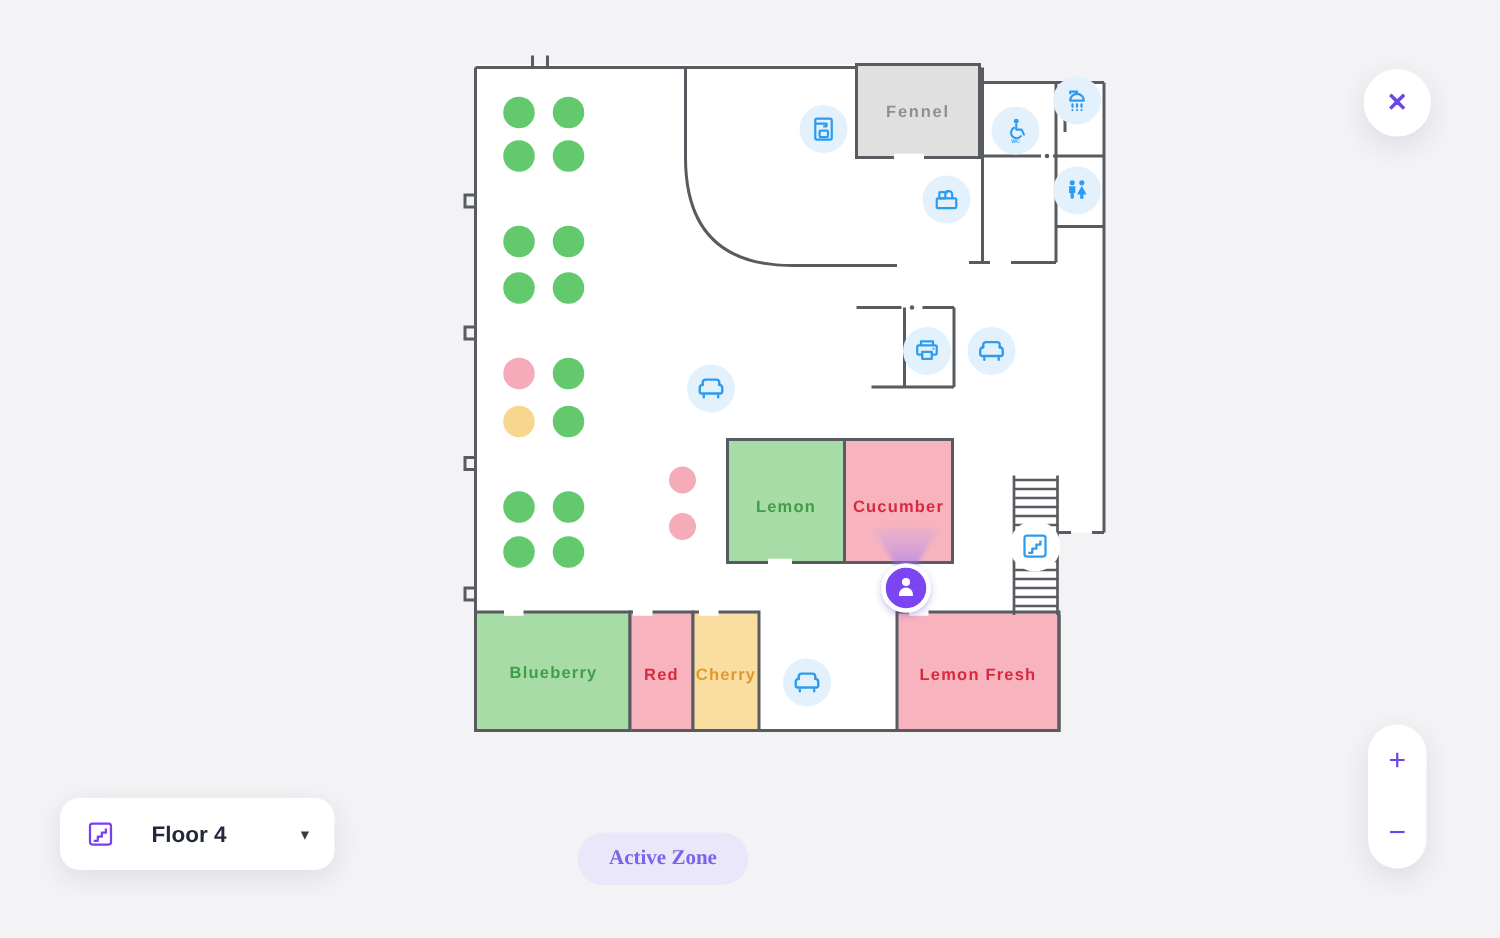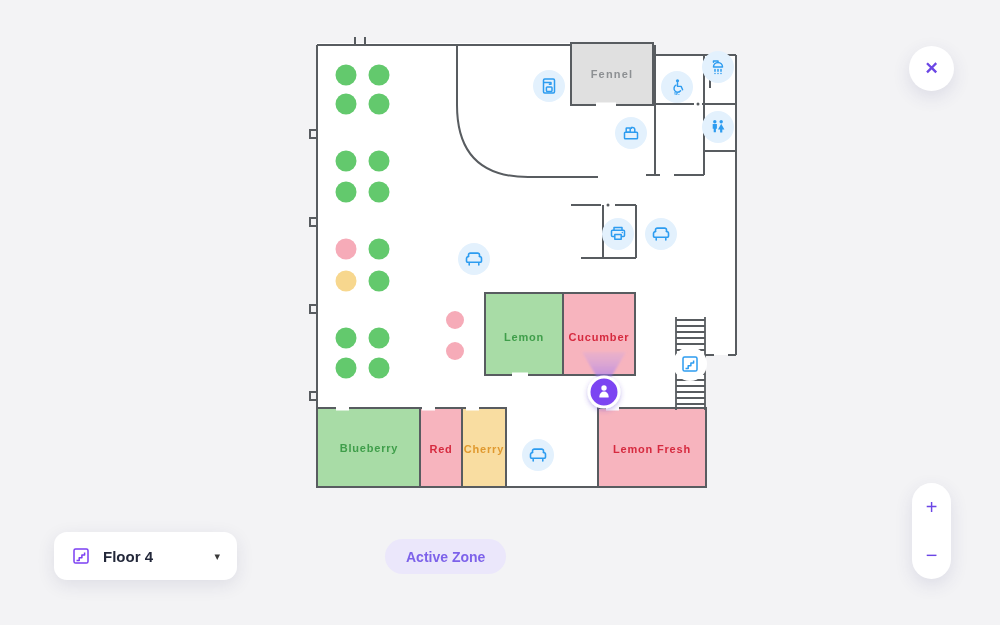--- a/index.html
+++ b/index.html
@@ -12,28 +12,28 @@
   .wall{stroke:#585c60;stroke-width:2;fill:none;}
   .poi{color:#2d9cf0;}
   
   .close-btn{position:absolute;left:909px;top:46px;width:45px;height:45px;border-radius:50%;
     background:#fff;box-shadow:0 6px 18px rgba(60,60,120,.12);display:flex;align-items:center;
     justify-content:center;color:#6b46e5;font-size:17px;font-weight:700;cursor:pointer;}
   .zoom-pill{position:absolute;left:912px;top:483px;width:39px;height:96px;border-radius:20px;
     background:#fff;box-shadow:0 6px 18px rgba(60,60,120,.12);display:flex;flex-direction:column;}
   .zoom-pill button{flex:1;background:none;border:none;color:#6b46e5;font-size:20px;
     font-family:"Liberation Sans",sans-serif;cursor:pointer;padding:0;}
-  .floor-selector{position:absolute;left:54px;top:532px;width:183px;height:48px;background:#fff;
+  .floor-selector{position:absolute;left:40px;top:532px;width:183px;height:48px;background:#fff;
     border-radius:13px;box-shadow:0 5px 18px rgba(40,40,90,.10);display:flex;align-items:center;
-    padding:0 17px;box-sizing:border-box;gap:12px;cursor:pointer;}
+    padding:0 17px;box-sizing:border-box;gap:24px;cursor:pointer;}
   .floor-selector .fs-label{font-size:15px;font-weight:600;color:#23283a;}
   .floor-selector .caret{margin-left:auto;font-size:11px;color:#3a3a3a;}
-  .badge{position:absolute;top:539px;height:35px;border-radius:17.5px;background:#ebe7fb;
+  .badge{position:absolute;top:555px;height:35px;border-radius:17.5px;background:#ebe7fb;
     color:#7d62ea;font-size:14px;font-weight:600;display:flex;align-items:center;
-    padding:0 21px;cursor:pointer;}
+    padding:0 21px;cursor:pointer;font-family:Liberation Serif, serif;}
   #badge-active{left:385px;}
   #badge-porta{left:516px;}
 </style>
 </head>
 <body>
 
 <div id="stage">
 
 <svg id="plan" width="1000" height="625" viewBox="0 0 1000 625">
   <defs>

